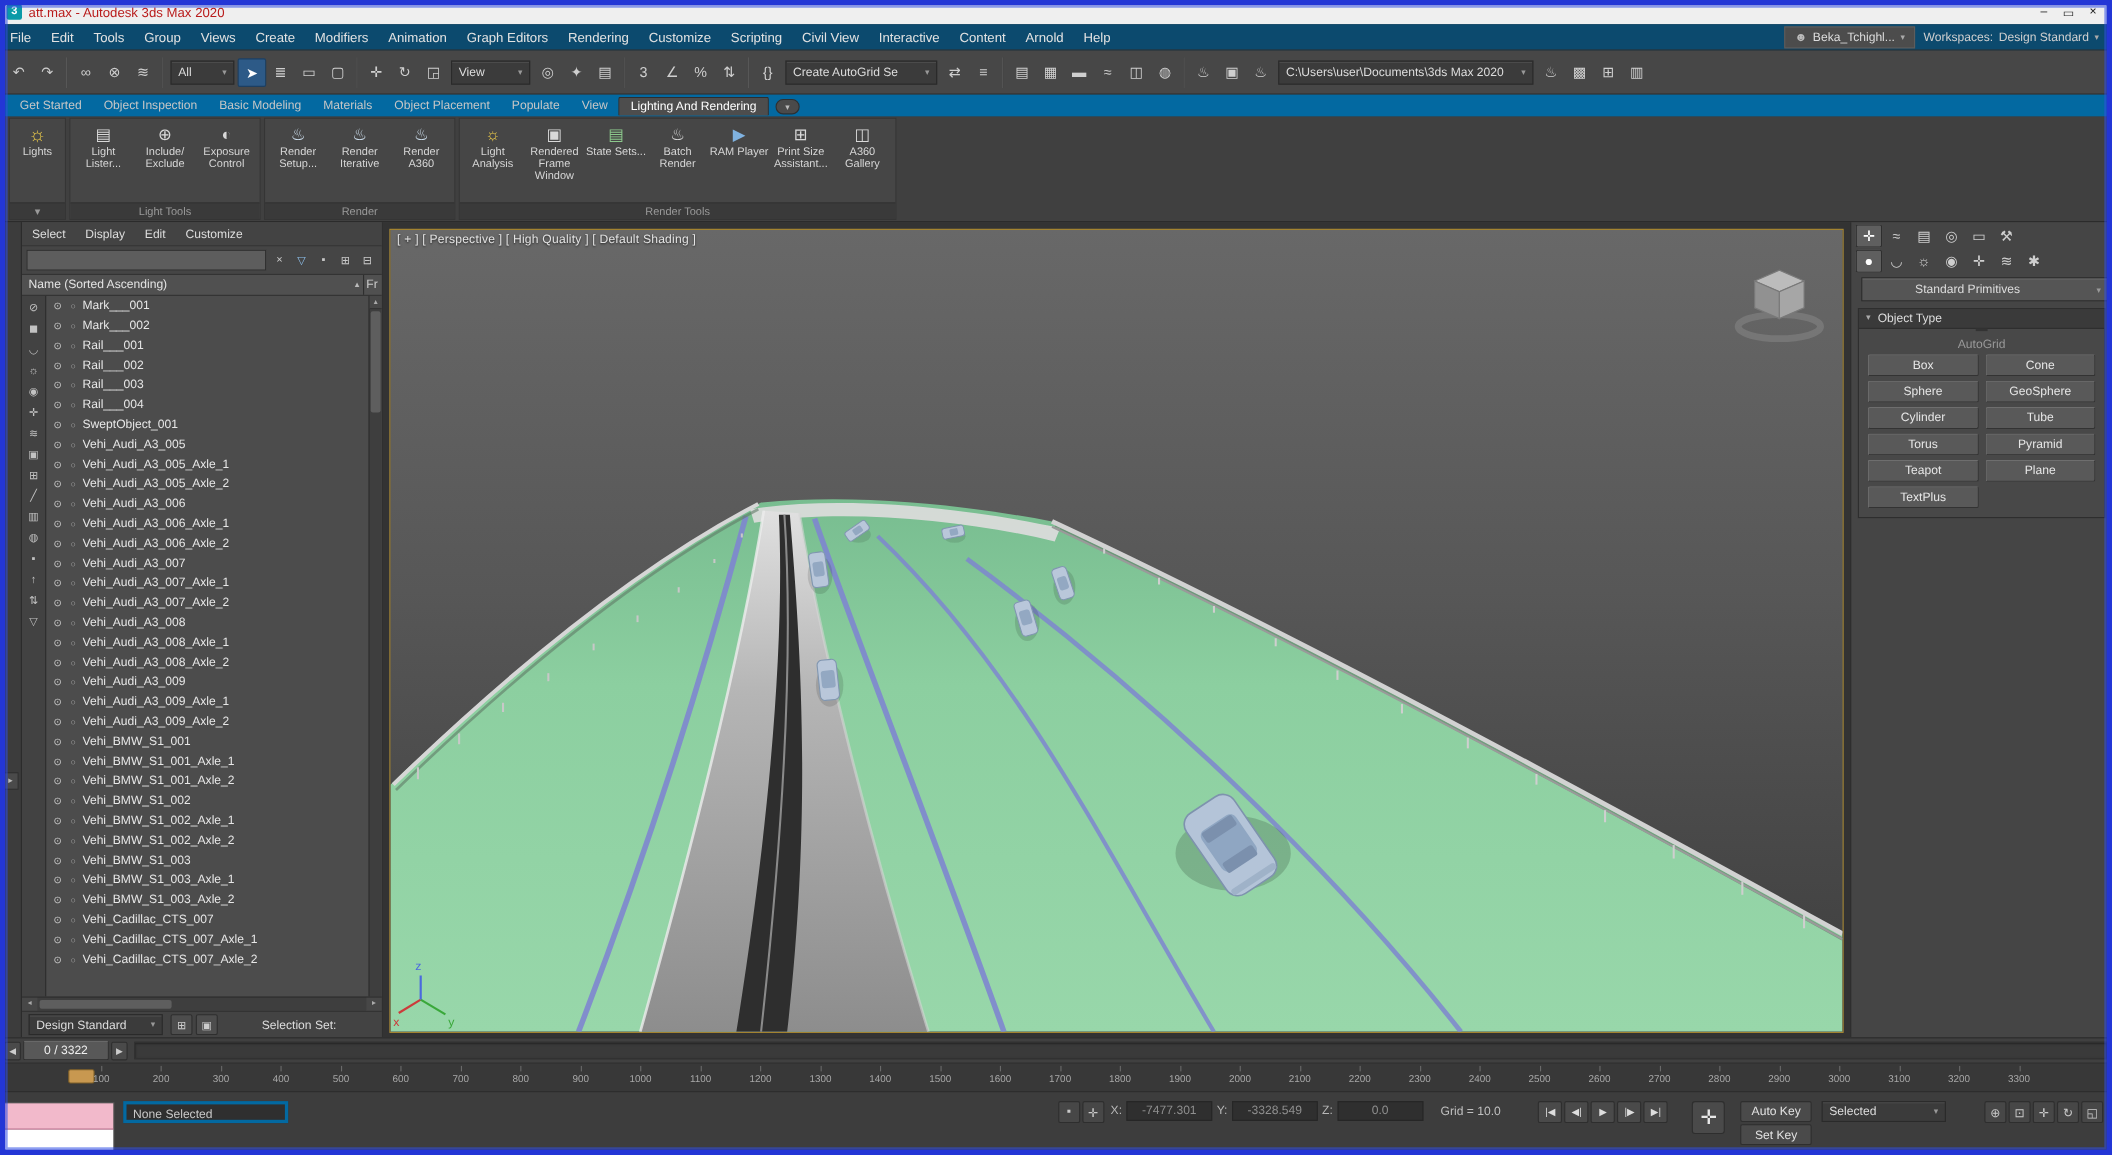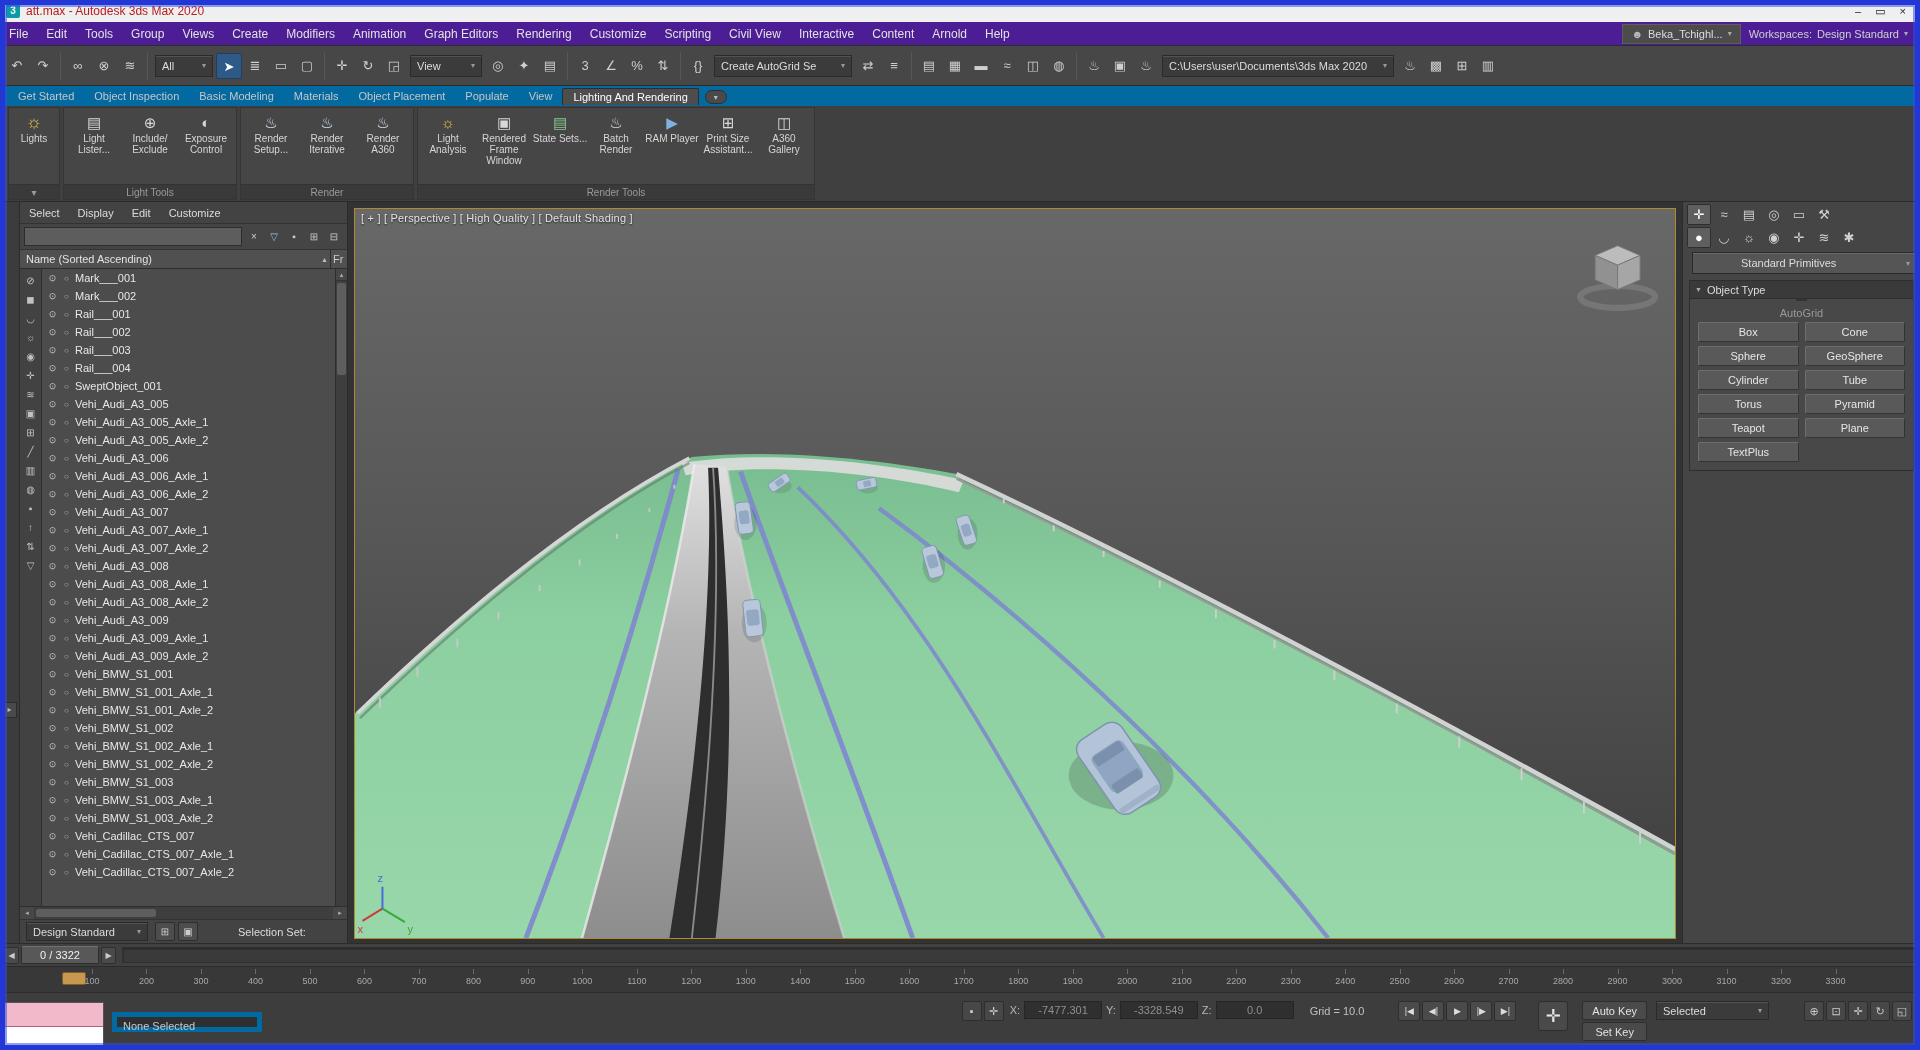--- a/index.html
+++ b/index.html
@@ -8,21 +8,21 @@
   .torn-frame{position:absolute;inset:0;border:5px solid #2336d6;box-shadow:inset 0 0 0 2px rgba(50,80,230,.55);pointer-events:none;z-index:90;}
 
   
   .titlebar{height:22px;background:#efefef;display:flex;align-items:center;padding:0 6px;flex:0 0 auto;}
   .app-logo{width:14px;height:14px;background:#0a9aa8;color:#fff;font-size:10px;font-weight:bold;text-align:center;line-height:14px;border-radius:2px;margin-right:6px;}
   .title-text{font-size:12px;color:#b91c1c;}
   .win-controls{margin-left:auto;display:flex;gap:14px;padding-right:8px;}
   .win-controls span{font-size:11px;color:#222;cursor:default;}
 
   
-  .menubar{height:24px;background:#4c1d95;border-bottom:1px solid #2c2c2c;display:flex;align-items:center;color:#e2e2e2;flex:0 0 auto;}
+  .menubar{height:24px;background:#0c4a6e;border-bottom:1px solid #2c2c2c;display:flex;align-items:center;color:#e2e2e2;flex:0 0 auto;}
   .menu-list{display:flex;align-items:center;height:100%;}
   .menu-item{padding:0 9px;font-size:12px;line-height:24px;cursor:default;}
   .menubar-right{margin-left:auto;display:flex;align-items:center;height:100%;}
   .account-box{display:flex;align-items:center;gap:5px;background:#4c4c4c;border:1px solid #5d5d5d;height:20px;padding:0 8px;font-size:11px;color:#ddd;margin-right:8px;}
   .person-glyph{font-size:11px;color:#bbb;}
   .caret-sm{font-size:8px;color:#aaa;}
   .workspace-box{display:flex;align-items:center;gap:5px;font-size:11px;color:#cfcfcf;padding-right:12px;}
 
   
   .toolbar{height:40px;background:#474747;border-bottom:1px solid #2c2c2c;display:flex;align-items:center;padding:0 4px;flex:0 0 auto;}
@@ -124,21 +124,21 @@
   .ticks{position:absolute;left:92px;right:30px;top:0;bottom:0;display:flex;}
   .tick{flex:1;position:relative;font-size:9px;color:#a8a8a8;}
   .tick::before{content:"";position:absolute;left:0;top:2px;width:1px;height:5px;background:#6a6a6a;}
   .tick span{display:inline-block;transform:translateX(-50%);margin-top:9px;}
 
   
   .statusbar{height:57px;background:#3d3d3d;position:relative;display:flex;align-items:flex-start;padding:8px 8px 0 112px;gap:6px;flex:0 0 auto;}
   .mini-listener{position:absolute;left:0;bottom:0;width:104px;height:48px;border:1px solid #555;display:flex;flex-direction:column;}
   .ml-pink{flex:1;background:#f2b9cb;border-bottom:1px solid #b06080;}
   .ml-white{flex:1;background:#fff;}
-  .status-field{width:150px;height:20px;background:#2f2f2f;border:5px solid #0369a1;color:#c8c8c8;font-size:11px;line-height:19px;padding:0 6px;margin-top:11px;}
+  .status-field{width:150px;height:20px;background:#2f2f2f;border:3px solid #0369a1;color:#c8c8c8;font-size:11px;line-height:19px;padding:0 6px;}
   .sb-icons{display:flex;gap:2px;margin-left:auto;}
   .sbi{width:20px;height:20px;background:#474747;border:1px solid #2e2e2e;color:#c9c9c9;font-size:11px;text-align:center;border-radius:2px;}
   .coords{display:flex;align-items:center;gap:4px;}
   .coords .cl{font-size:11px;color:#b8b8b8;}
   .coords .cv{width:78px;height:18px;background:#2f2f2f;border:1px solid #262626;color:#8f8f8f;font-size:11px;text-align:center;line-height:17px;}
   .grid-label{font-size:11px;color:#c0c0c0;margin-left:10px;line-height:20px;white-space:nowrap;}
   .playback{display:flex;gap:2px;margin-left:28px;}
   .pbk{min-width:22px;height:20px;background:#4a4a4a;border:1px solid #2e2e2e;color:#ddd;font-size:9px;text-align:center;border-radius:2px;padding:0 2px;}
   .bigplus{width:30px;height:30px;background:#4a4a4a;border:1px solid #2e2e2e;color:#e8e8e8;font-size:18px;line-height:28px;text-align:center;border-radius:3px;margin-left:16px;}
   .key-col{display:flex;flex-direction:column;gap:2px;margin-left:8px;}

